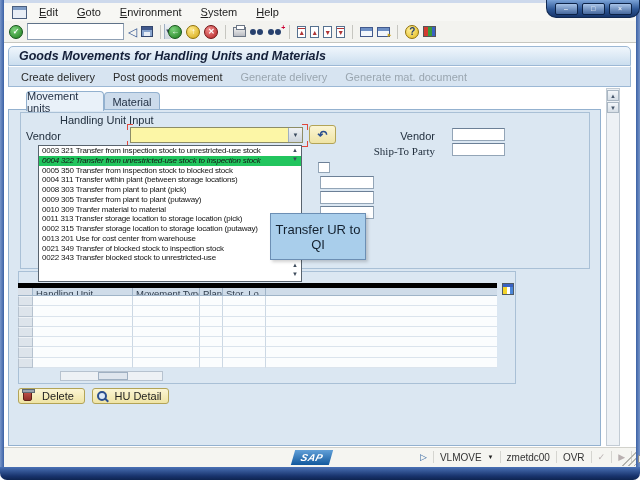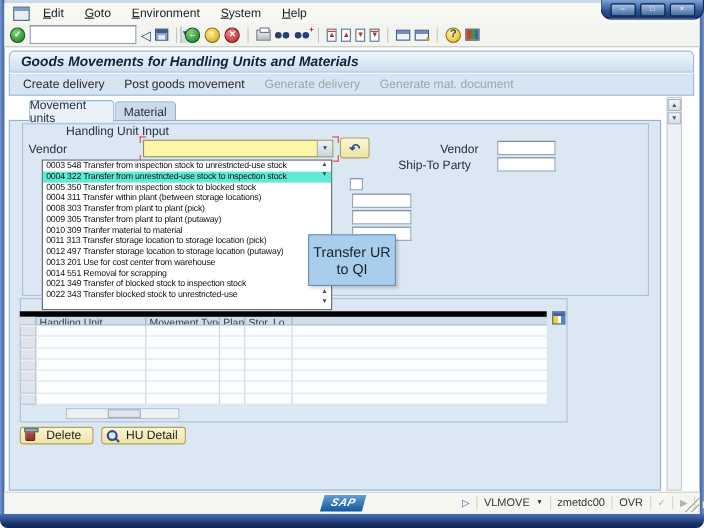--- a/index.html
+++ b/index.html
@@ -83,24 +83,24 @@
   .fc.tl{left:127px;top:124px;border-left:1px solid #e0483c;border-top:1px solid #e0483c;}
   .fc.tr{left:302px;top:124px;border-right:1px solid #e0483c;border-top:1px solid #e0483c;}
   .fc.bl{left:127px;top:141px;border-left:1px solid #e0483c;border-bottom:1px solid #e0483c;}
   .fc.br{left:302px;top:141px;border-right:1px solid #e0483c;border-bottom:1px solid #e0483c;}
   .ybtn{background:linear-gradient(180deg,#fbf5d4,#efe4a5);border:1px solid #b3a457;border-radius:3px;box-sizing:border-box;
     display:flex;align-items:center;justify-content:center;z-index:3;}
   
   .ddlist{left:38px;top:145px;width:264px;height:137px;background:#fff;border:1px solid #58636e;z-index:10;box-sizing:border-box;}
   .dd-item{height:9.78px;line-height:9.9px;font-size:8px;letter-spacing:-0.2px;color:#141414;
     padding-left:3px;white-space:nowrap;overflow:hidden;}
-  .dd-item.sel{background:#5eead4;}
+  .dd-item.sel{background:#22c55e;font-style:italic;}
   .ddarr{position:absolute;right:2px;font-size:6px;color:#3e4c5c;line-height:1;z-index:11;}
   
-  .callout{left:280px;top:213px;width:80px;height:47px;background:#a9ceeb;border:1px solid #6c8fb4;z-index:20;
+  .callout{left:270px;top:213px;width:96px;height:47px;background:#a9ceeb;border:1px solid #6c8fb4;z-index:20;
     display:flex;align-items:center;justify-content:center;text-align:center;font-size:13px;color:#13202e;
     box-shadow:2px 2px 3px rgba(0,0,0,.18);box-sizing:border-box;}
   
   .thead{left:18px;top:283px;width:479px;height:13px;display:grid;grid-template-columns:15px 100px 67px 23px 43px 1fr;
     background:#cfdce9;z-index:2;box-sizing:border-box;border-top:5px solid #000000;}
   .thc{border-right:1px solid #9fb4c8;border-bottom:1px solid #9fb4c8;font-size:9.5px;color:#2e3c4c;
     line-height:12px;padding-left:3px;white-space:nowrap;overflow:hidden;box-sizing:border-box;}
   .thc.selcol{background:#dae1e9;}
   .tbody{left:18px;top:296px;width:479px;height:72px;background:#fbfdfe;z-index:2;}
   .trow{display:grid;grid-template-columns:15px 100px 67px 23px 43px 1fr;height:10.28px;}
@@ -229,42 +229,41 @@
   <span class="abs fc tl"></span>
   <span class="abs fc tr"></span>
   <span class="abs fc bl"></span>
   <span class="abs fc br"></span>
   <div class="abs ybtn" style="left:309px;top:125px;width:27px;height:19px;">
     <span style="font-size:12px;font-weight:bold;color:#2b4f8e;">↶</span>
   </div>
 
   <div class="abs lbl" style="left:365px;top:130px;width:70px;text-align:right;">Vendor</div>
   <div class="abs field" style="left:452px;top:128px;width:53px;height:13px;"></div>
-  <div class="abs lbl" style="left:355px;top:145px;width:80px;text-align:center;">Ship-To Party</div>
+  <div class="abs lbl" style="left:355px;top:145px;width:80px;text-align:right;font-family:Liberation Serif, serif;">Ship-To Party</div>
   <div class="abs field" style="left:452px;top:143px;width:53px;height:13px;"></div>
 
   <div class="abs field" style="left:318px;top:162px;width:12px;height:11px;"></div>
   <div class="abs field" style="left:320px;top:176px;width:54px;height:13px;"></div>
   <div class="abs field" style="left:320px;top:191px;width:54px;height:13px;"></div>
   <div class="abs field" style="left:320px;top:206px;width:54px;height:13px;"></div>
   <div class="abs field" style="left:320px;top:221px;width:22px;height:13px;"></div>
   <div class="abs field" style="left:320px;top:246px;width:22px;height:13px;"></div>
 
   <div class="abs ddlist">
-    <div class="dd-item">0003 548 Transfer from inspection stock to unrestricted-use stock</div>
+    <div class="dd-item">0003 321 Transfer from inspection stock to unrestricted-use stock</div>
     <div class="dd-item sel">0004 322 Transfer from unrestricted-use stock to inspection stock</div>
     <div class="dd-item">0005 350 Transfer from inspection stock to blocked stock</div>
     <div class="dd-item">0004 311 Transfer within plant (between storage locations)</div>
     <div class="dd-item">0008 303 Transfer from plant to plant (pick)</div>
     <div class="dd-item">0009 305 Transfer from plant to plant (putaway)</div>
     <div class="dd-item">0010 309 Tranfer material to material</div>
     <div class="dd-item">0011 313 Transfer storage location to storage location (pick)</div>
-    <div class="dd-item">0012 497 Transfer storage location to storage location (putaway)</div>
+    <div class="dd-item">0002 315 Transfer storage location to storage location (putaway)</div>
     <div class="dd-item">0013 201 Use for cost center from warehouse</div>
-    <div class="dd-item">0014 551 Removal for scrapping</div>
     <div class="dd-item">0021 349 Transfer of blocked stock to inspection stock</div>
     <div class="dd-item">0022 343 Transfer blocked stock to unrestricted-use</div>
   </div>
   <span class="abs ddarr" style="left:292px;top:147px;">▲</span>
   <span class="abs ddarr" style="left:292px;top:156px;">▼</span>
   <span class="abs ddarr" style="left:292px;top:262px;">▲</span>
   <span class="abs ddarr" style="left:292px;top:271px;">▼</span>
 
   <div class="abs callout">
     <span>Transfer UR to QI</span>

